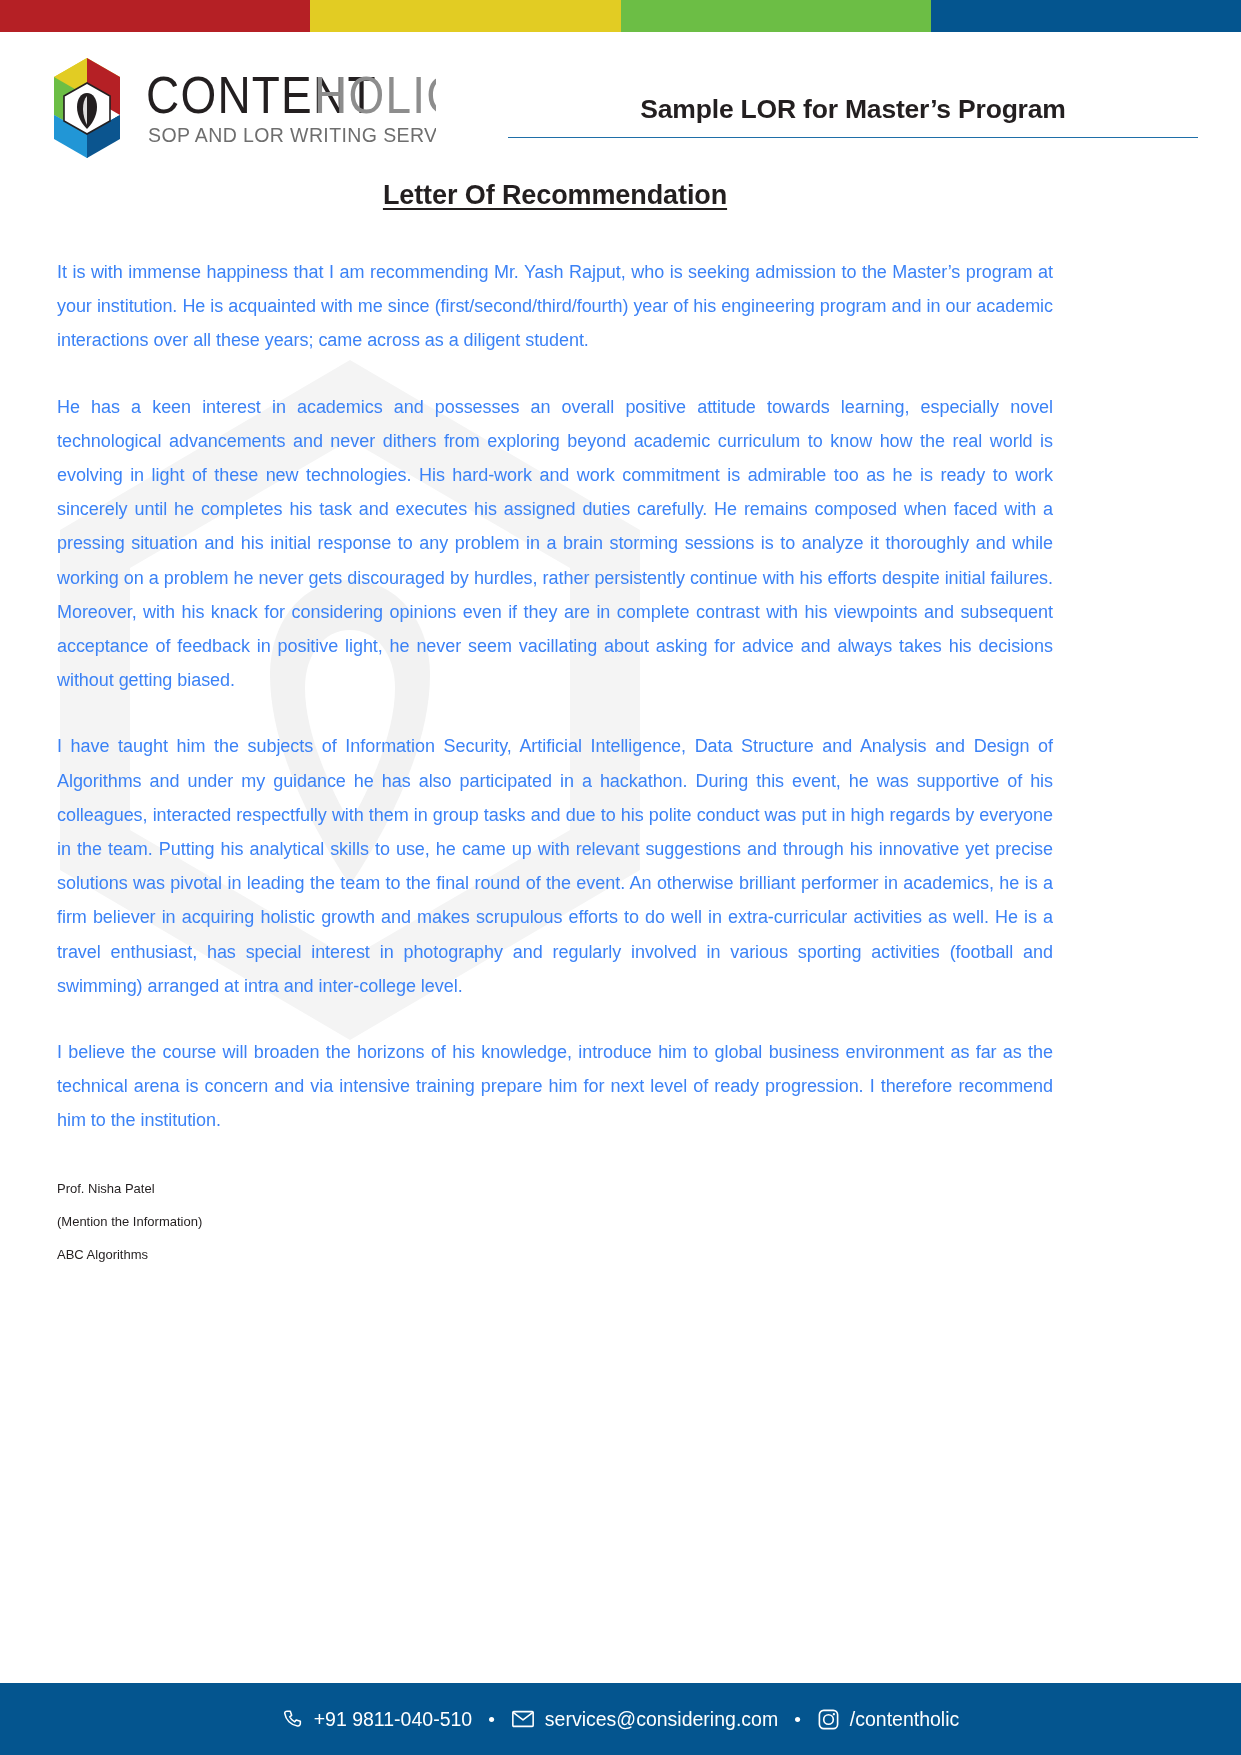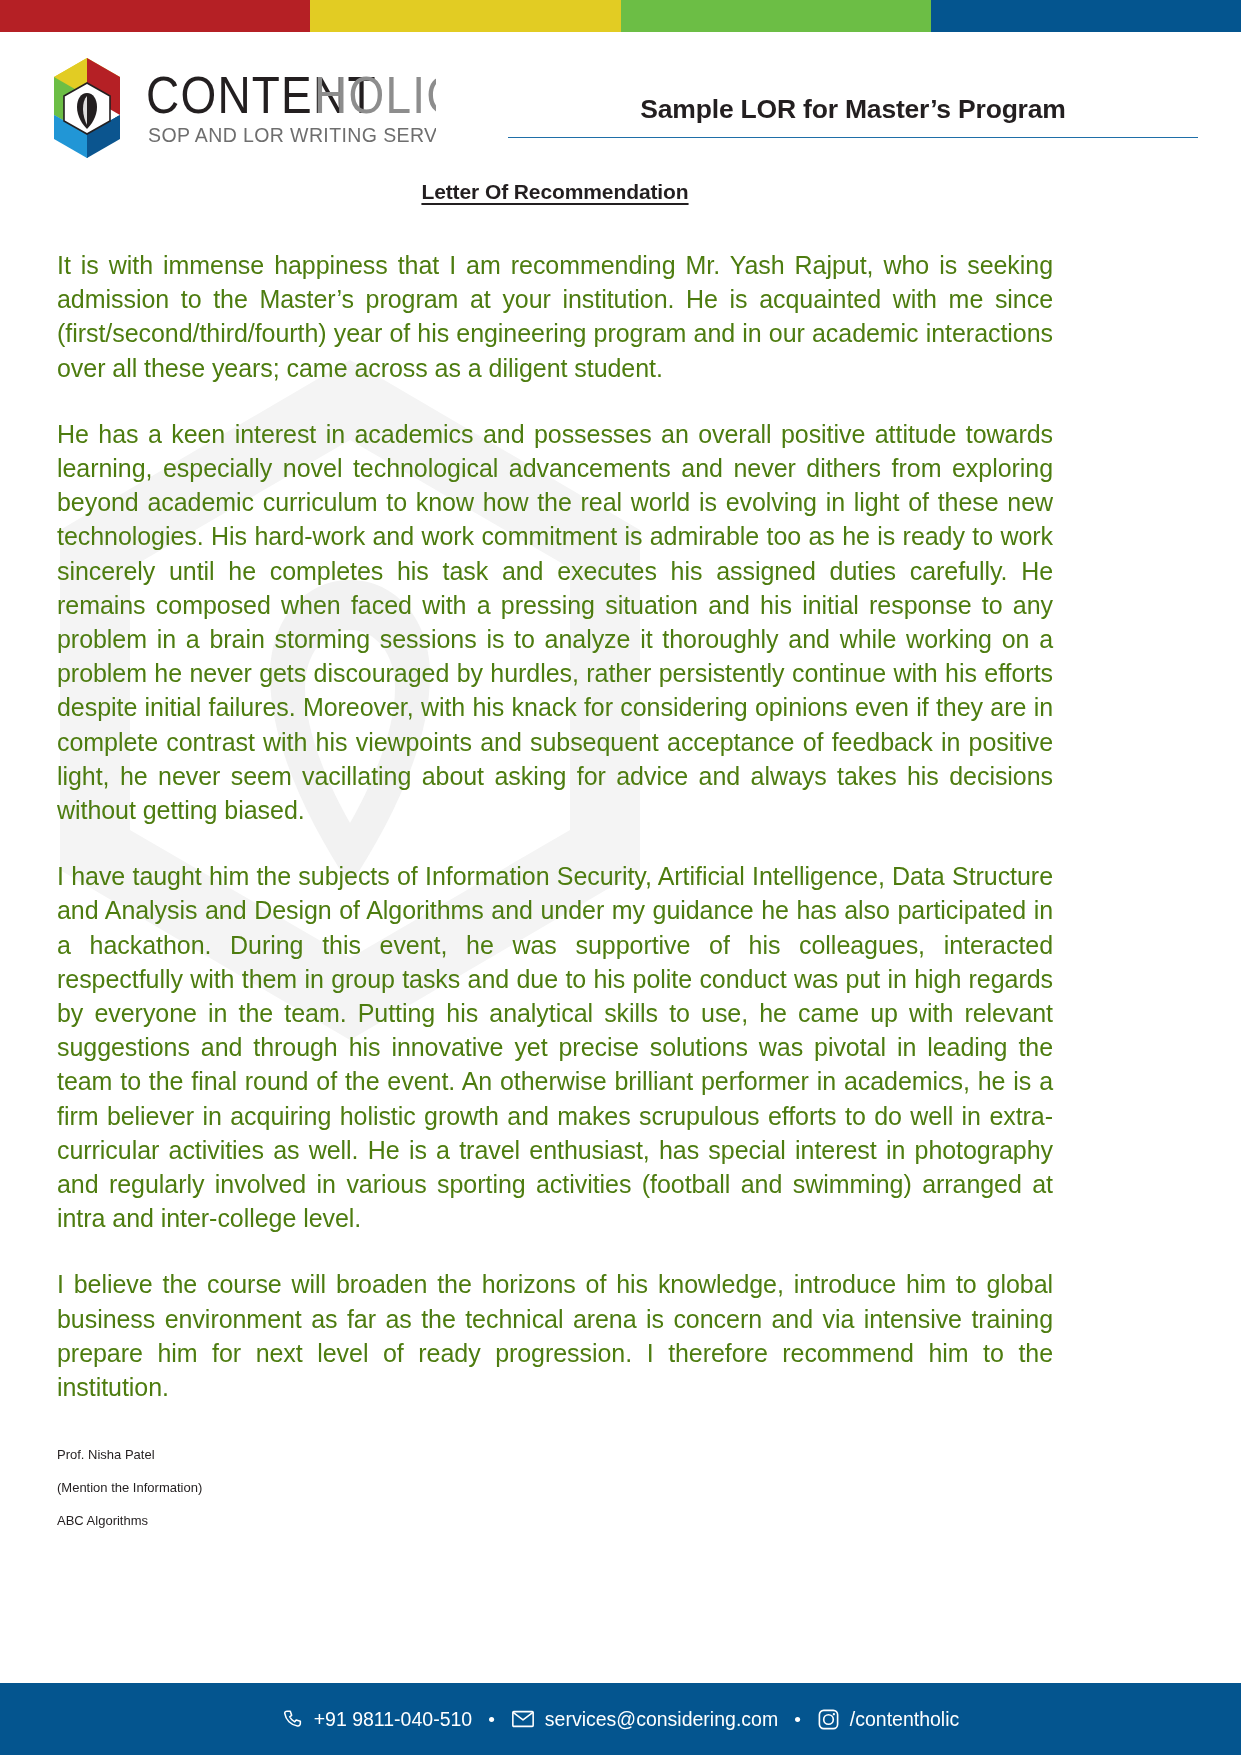--- a/index.html
+++ b/index.html
@@ -102,34 +102,34 @@
   .content {
     position: absolute;
     left: 57px;
     top: 180px;
     width: 996px;
     z-index: 1;
   }
 
   .letter-heading {
     text-align: center;
-    font-size: 21px;
+    font-size: 27px;
     font-weight: bold;
     color: #231f20;
     text-decoration: underline;
     text-underline-offset: 4px;
     text-decoration-thickness: 2.2px;
     margin-bottom: 44px;
     letter-spacing: -0.1px;
   }
 
   .para {
-    font-size: 25px;
+    font-size: 18px;
     line-height: 34.2px;
-    color: #4d7c0f;
+    color: #3b82f6;
     text-align: justify;
     text-justify: inter-word;
     margin-bottom: 32px;
     font-weight: 400;
     letter-spacing: -0.05px;
   }
 
   .para:last-of-type { margin-bottom: 0; }
 
   .signature {

